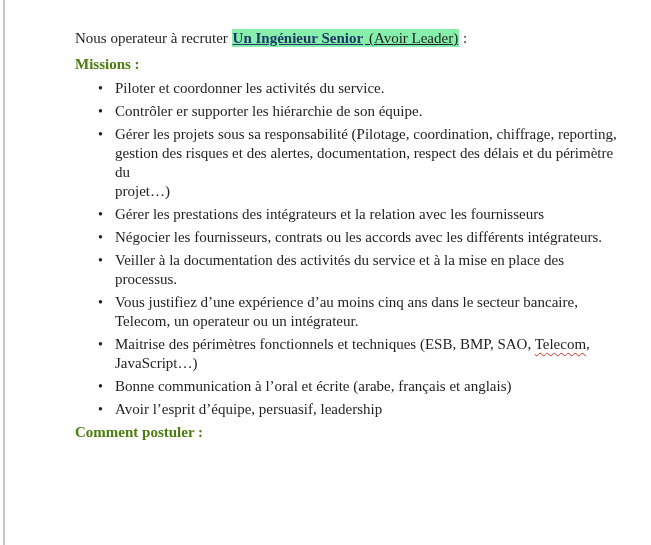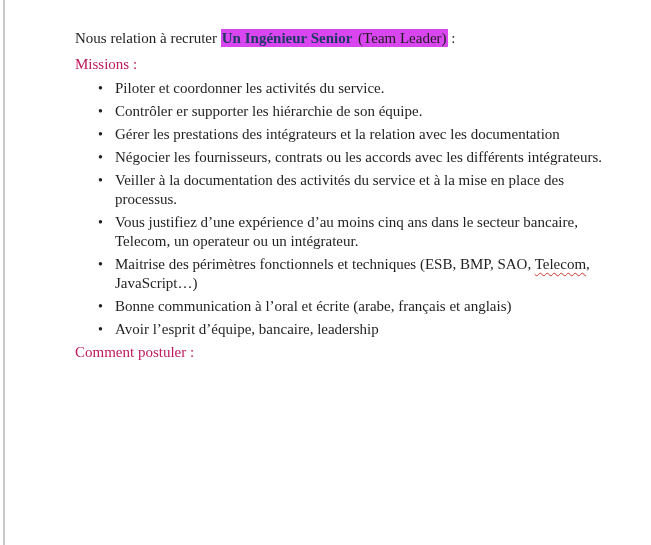--- a/index.html
+++ b/index.html
@@ -28,30 +28,31 @@
     position: absolute;
     left: 3px;
     top: 0;
     bottom: 0;
     width: 2px;
     background: #c9c9c9;
   }
   p { margin: 0; }
   .intro { margin-bottom: 7px; }
   .hl {
-    background: #d946ef;
+    background: #86efac;
     padding: 1px 1px;
+    text-decoration: underline;
   }
   .bold-navy {
     font-weight: bold;
     color: #1f3864;
   }
   .heading {
-    font-weight: normal;
-    color: #be185d;
+    font-weight: bold;
+    color: #4d7c0f;
     margin: 0 0 5px 0;
   }
   ul.list {
     list-style: none;
     margin: 0 0 2px 0;
     padding: 0 0 0 40px;
   }
   ul.list li {
     position: relative;
     margin: 0 0 4px 0;
@@ -75,37 +76,40 @@
     text-decoration-thickness: 1px;
     text-underline-offset: 3px;
   }
 </style>
 </head>
 <body>
 
 <div class="page">
   <div class="page-edge"></div>
 
-  <p class="intro"><span>Nous relation à recruter </span><span class="hl bold-navy">Un Ingénieur Senior</span><span class="hl"> (Team Leader)</span><span> :</span></p>
+  <p class="intro"><span>Nous operateur à recruter </span><span class="hl bold-navy">Un Ingénieur Senior</span><span class="hl"> (Avoir Leader)</span><span> :</span></p>
 
   <p class="heading">Missions :</p>
 
   <ul class="list">
     <li><span class="li-text">Piloter et coordonner les activités du service.</span></li>
     <li><span class="li-text">Contrôler er supporter les hiérarchie de son équipe.</span></li>
-    <li><span class="li-text">Gérer les prestations des intégrateurs et la relation avec les documentation</span></li>
+    <li><span class="li-text">Gérer les projets sous sa responsabilité (Pilotage, coordination, chiffrage, reporting,
+gestion des risques et des alertes, documentation, respect des délais et du périmètre du
+projet…)</span></li>
+    <li><span class="li-text">Gérer les prestations des intégrateurs et la relation avec les fournisseurs</span></li>
     <li><span class="li-text">Négocier les fournisseurs, contrats ou les accords avec les différents intégrateurs.</span></li>
     <li><span class="li-text">Veiller à la documentation des activités du service et à la mise en place des processus.</span></li>
   </ul>
 
 
   <ul class="list">
     <li><span class="li-text">Vous justifiez d’une expérience d’au moins cinq ans dans le secteur bancaire,
 Telecom, un operateur ou un intégrateur.</span></li>
     <li><span class="li-text"><span>Maitrise des périmètres fonctionnels et techniques (ESB, BMP, SAO, </span><span class="squiggle">Telecom</span><span>,
 JavaScript…)</span></span></li>
     <li><span class="li-text">Bonne communication à l’oral et écrite (arabe, français et anglais)</span></li>
-    <li><span class="li-text">Avoir l’esprit d’équipe, bancaire, leadership</span></li>
+    <li><span class="li-text">Avoir l’esprit d’équipe, persuasif, leadership</span></li>
   </ul>
 
   <p class="heading">Comment postuler :</p>
 
 </div>
 
 </body></html>

